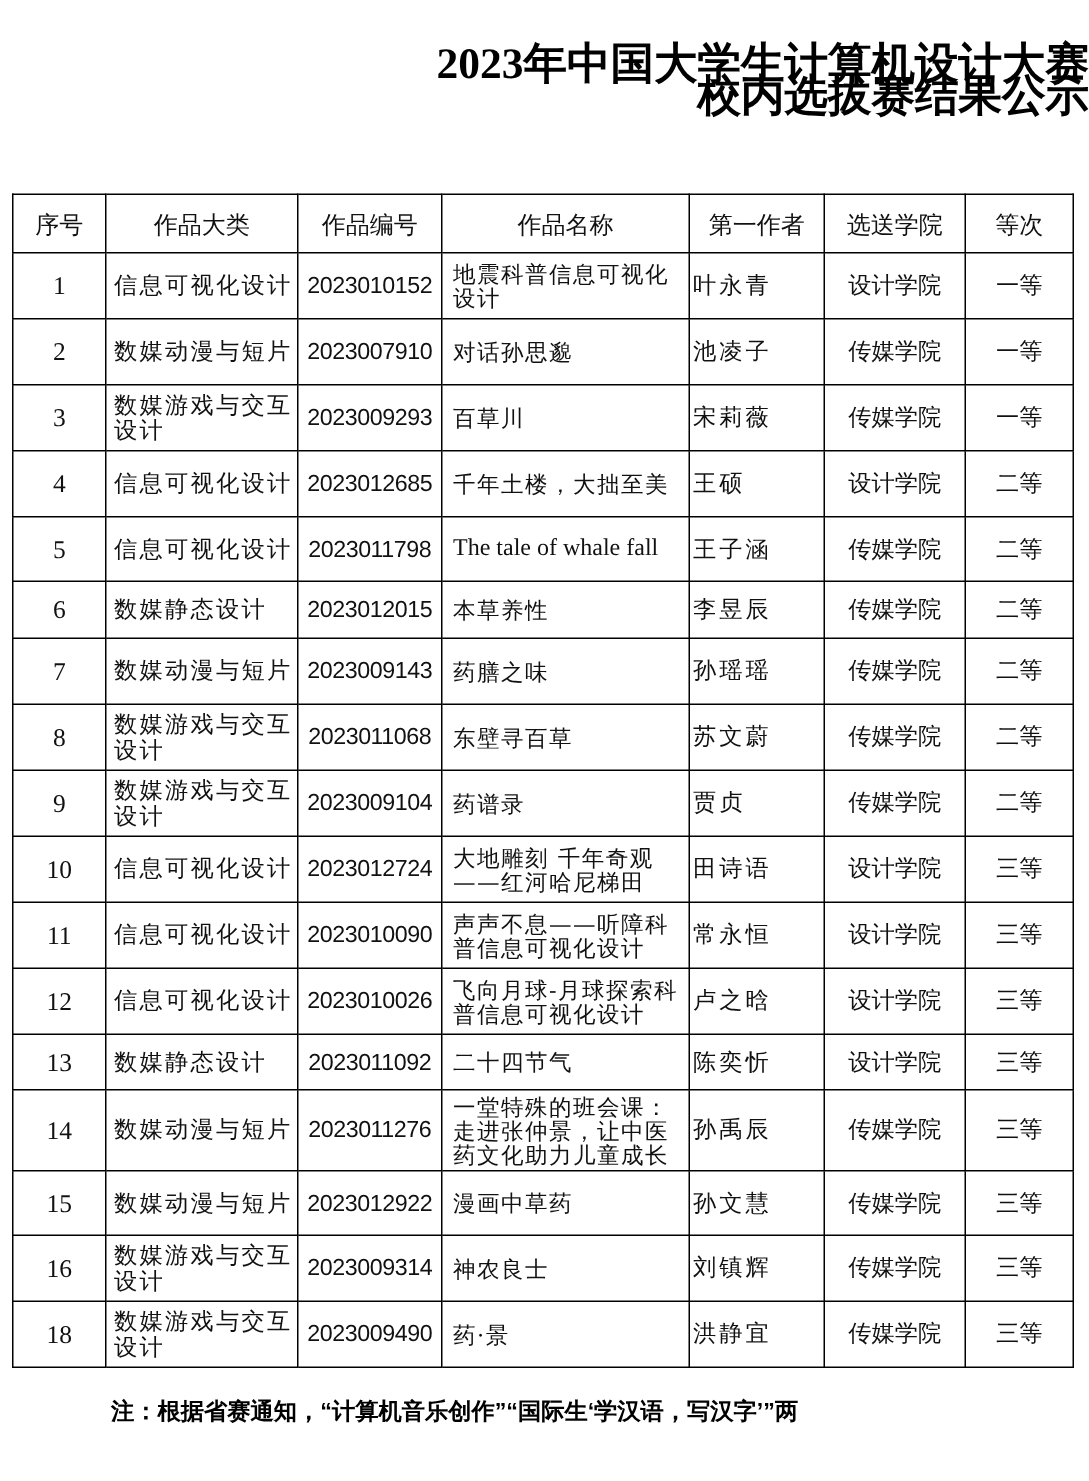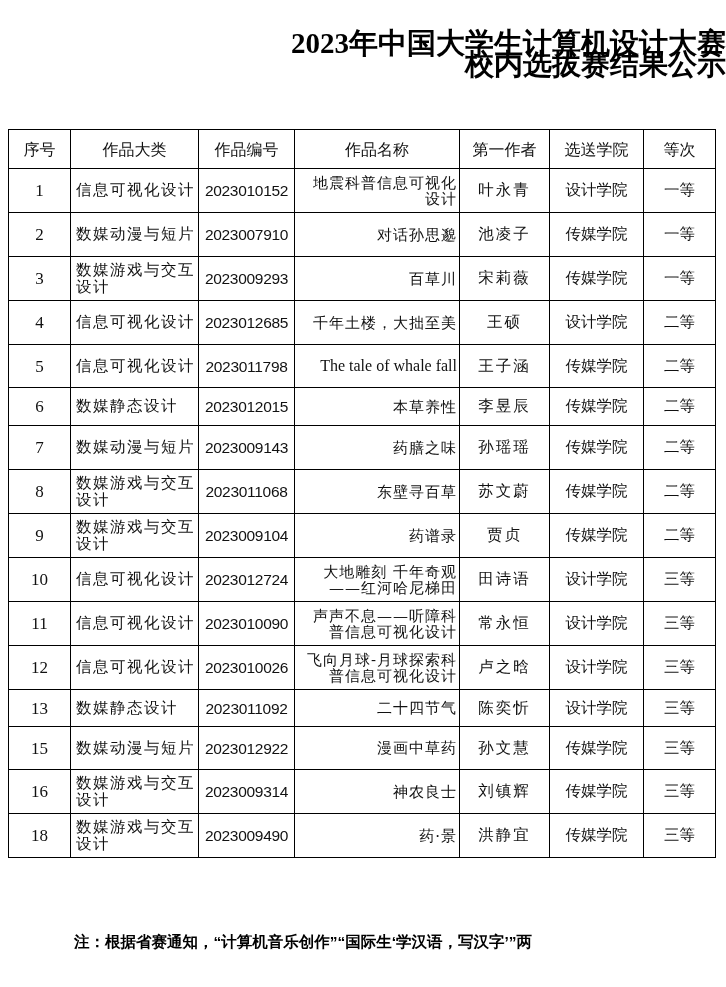--- a/index.html
+++ b/index.html
@@ -13,23 +13,23 @@
   table { position: absolute; left: 8px; top: 109px; border-collapse: collapse;
           table-layout: fixed; width: 707px; margin-top: 20px; }
   td, th { border: 1.5px solid #000; padding: 0 2px; vertical-align: middle;
            font-weight: normal; font-size: 15.5px; line-height: 17px;
            font-family: "DejaVu Serif", "Liberation Serif", serif; color: #111; }
   th { height: 38px; text-align: center; font-size: 16px; }
   td.c { text-align: center; }
   td.num { text-align: center; font-family: "Liberation Serif", serif; font-size: 17px; }
   td.code { text-align: center; font-family: Liberation Sans, sans-serif; font-size: 15.5px; letter-spacing: -0.3px; }
   td.cat { text-align: left; padding-left: 5px; letter-spacing: 1.5px; }
-  td.name { text-align: right; padding-left: 7px; letter-spacing: 1px; font-size: 15px; line-height: 16px; }
+  td.name { text-align: left; padding-left: 7px; letter-spacing: 1px; font-size: 15px; line-height: 16px; }
   td.name.latin { font-family: "Liberation Serif", serif; font-size: 16px; letter-spacing: 0; line-height: 16px; }
-  td.author { text-align: center; letter-spacing: 2px; }
+  td.author { text-align: left; letter-spacing: 2px; }
   .note { position: absolute; left: 54px; top: 929px; width: 640px;
           font-size: 15.5px; line-height: 25px; font-weight: bold;
           font-family: Liberation Sans, sans-serif; }
   .note .first { display: block; text-indent: 20px; margin-left: -20px; padding-left: 20px; }
 </style>
 </head>
 <body>
 
 <div class="title l1">2023年中国大学生计算机设计大赛</div>
 <div class="title l2">校内选拔赛结果公示</div>
@@ -166,20 +166,29 @@
       </tr>
       <tr style="height: 37px;">
         <td class="num">13</td>
         <td class="cat">数媒静态设计</td>
         <td class="code">2023011092</td>
         <td class="name">二十四节气</td>
         <td class="author">陈奕忻</td>
         <td class="c">设计学院</td>
         <td class="c">三等</td>
       </tr>
+      <tr style="height: 54px;">
+        <td class="num">14</td>
+        <td class="cat">数媒动漫与短片</td>
+        <td class="code">2023011276</td>
+        <td class="name">一堂特殊的班会课：走进张仲景，让中医药文化助力儿童成长</td>
+        <td class="author">孙禹辰</td>
+        <td class="c">传媒学院</td>
+        <td class="c">三等</td>
+      </tr>
       <tr style="height: 43px;">
         <td class="num">15</td>
         <td class="cat">数媒动漫与短片</td>
         <td class="code">2023012922</td>
         <td class="name">漫画中草药</td>
         <td class="author">孙文慧</td>
         <td class="c">传媒学院</td>
         <td class="c">三等</td>
       </tr>
       <tr style="height: 44px;">

